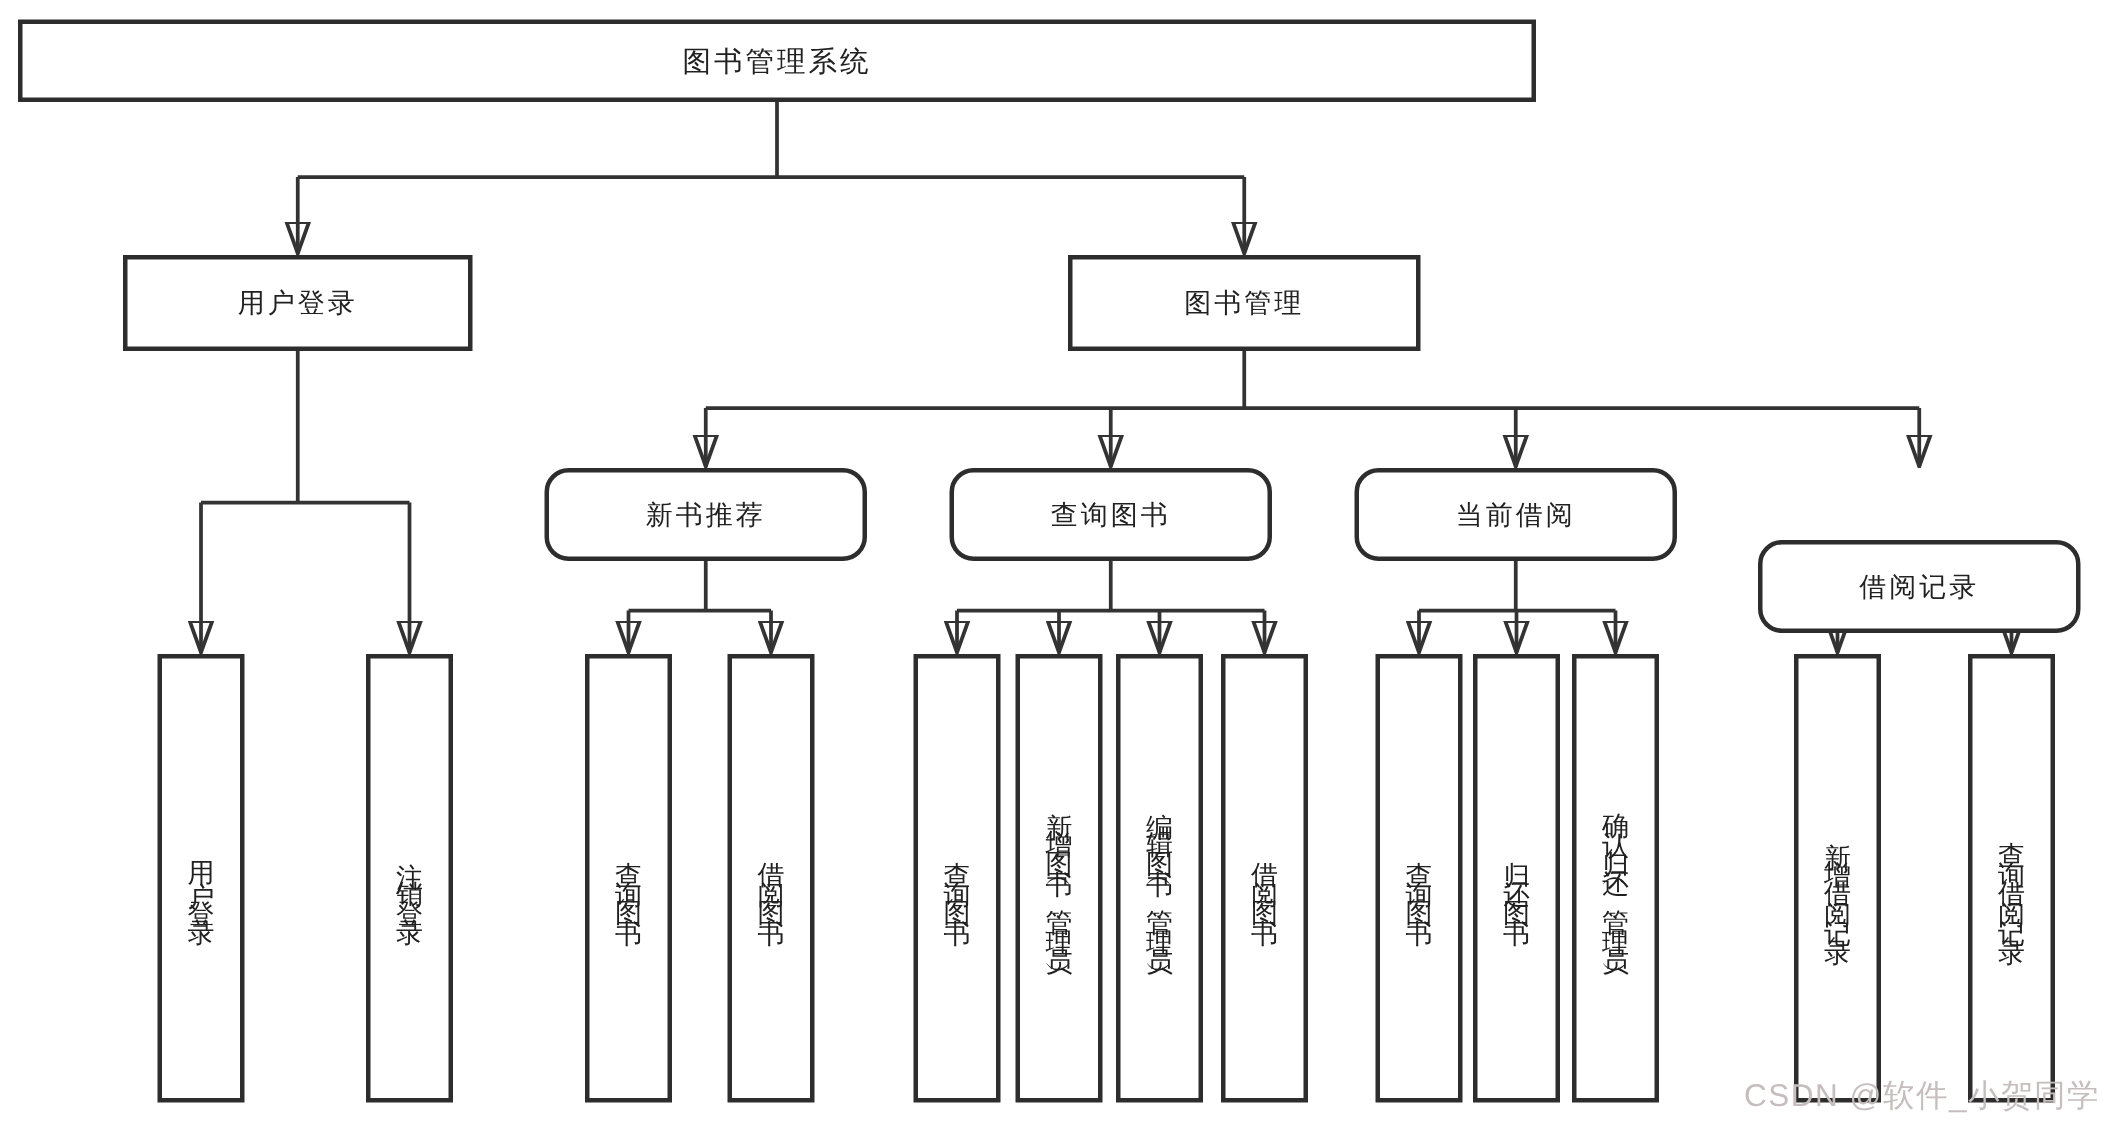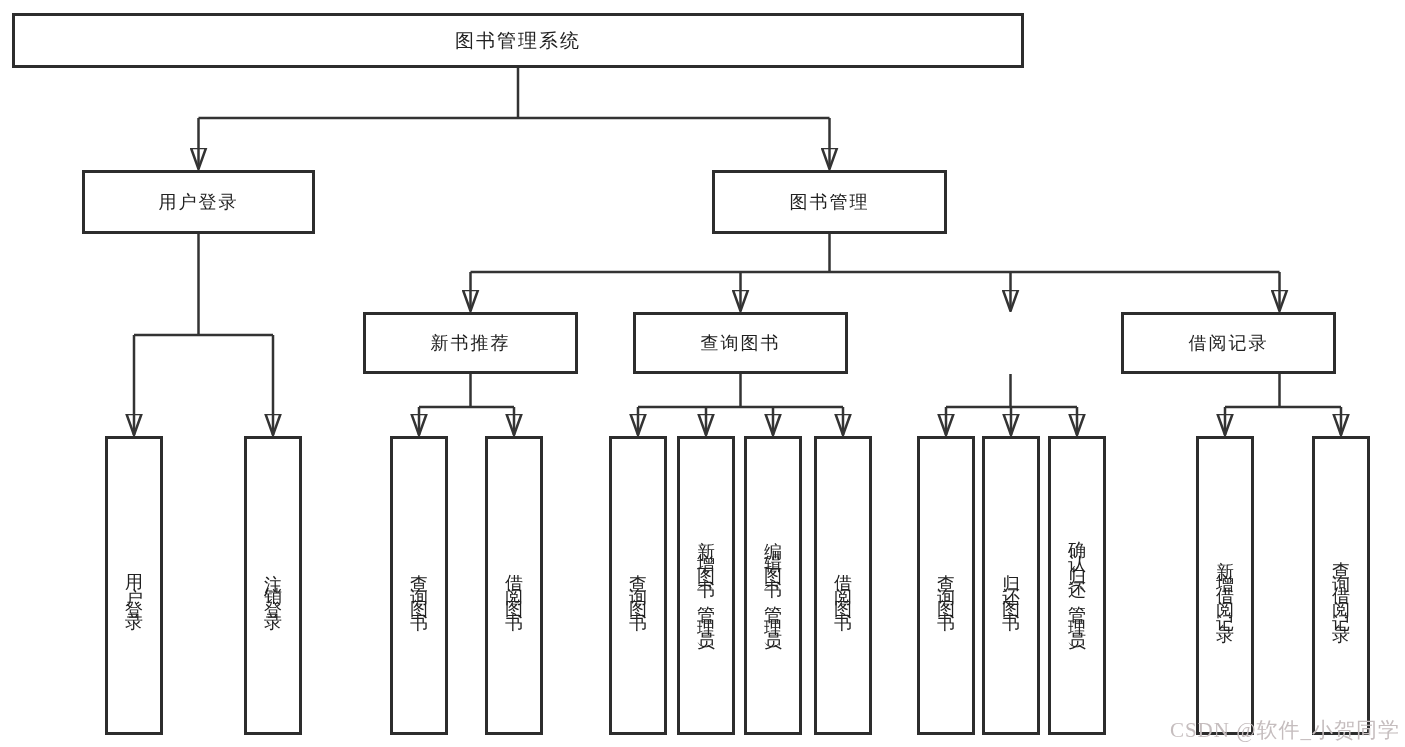--- a/index.html
+++ b/index.html
@@ -5,21 +5,21 @@
   html, body {
     margin: 0;
     padding: 0;
     background: #ffffff;
   }
   .canvas {
     position: relative;
     width: 1405px;
     height: 747px;
     background: #ffffff;
-    font-family: Liberation Serif, serif;
+    font-family: Liberation Sans, sans-serif;
     overflow: hidden;
   }
   .connectors {
     position: absolute;
     left: 0;
     top: 0;
     width: 1405px;
     height: 747px;
   }
   .connectors path, .connectors line {
@@ -56,25 +56,25 @@
     text-orientation: mixed;
     font-size: 18px;
     letter-spacing: 13px;
     line-height: 1;
     color: #212121;
   }
   
   #n-user-login   { left: 82px;  top: 170px; width: 233px; height: 64px; }
   #n-book-mgmt    { left: 712px; top: 170px; width: 235px; height: 64px; }
   
-  .l3 { top: 312px; height: 62px; width: 215px; }
+  .l3 { top: 312px; height: 62px; width: 215px; border-radius: 16px; }
   #n-new-book     { left: 363px; }
   #n-book-borrow  { left: 633px; }
   #n-cur-borrow   { left: 903px; }
-  #n-borrow-rec   { left: 1121px; }
+  #n-borrow-rec   { left: 1172px; margin-top: 48px; }
   
   #lf-user-login  { left: 105px; }
   #lf-logout      { left: 244px; }
   #lf-nb-query    { left: 390px; }
   #lf-nb-borrow   { left: 485px; }
   #lf-bb-query    { left: 609px; }
   #lf-bb-add      { left: 677px; }
   #lf-bb-edit     { left: 744px; }
   #lf-bb-borrow   { left: 814px; }
   #lf-cb-query    { left: 917px; }
@@ -161,20 +161,21 @@
     </g>
   </svg>
 
   <div class="box hbox root-box">图书管理系统</div>
 
   <div class="box hbox" id="n-user-login">用户登录</div>
   <div class="box hbox" id="n-book-mgmt">图书管理</div>
 
   <div class="box hbox l3" id="n-new-book">新书推荐</div>
   <div class="box hbox l3" id="n-book-borrow">查询图书</div>
+  <div class="box hbox l3" id="n-cur-borrow">当前借阅</div>
   <div class="box hbox l3" id="n-borrow-rec">借阅记录</div>
 
   <div class="box vbox" id="lf-user-login">
     <span>用户登录</span>
   </div>
   <div class="box vbox" id="lf-logout">
     <span>注销登录</span>
   </div>
 
   <div class="box vbox" id="lf-nb-query">

